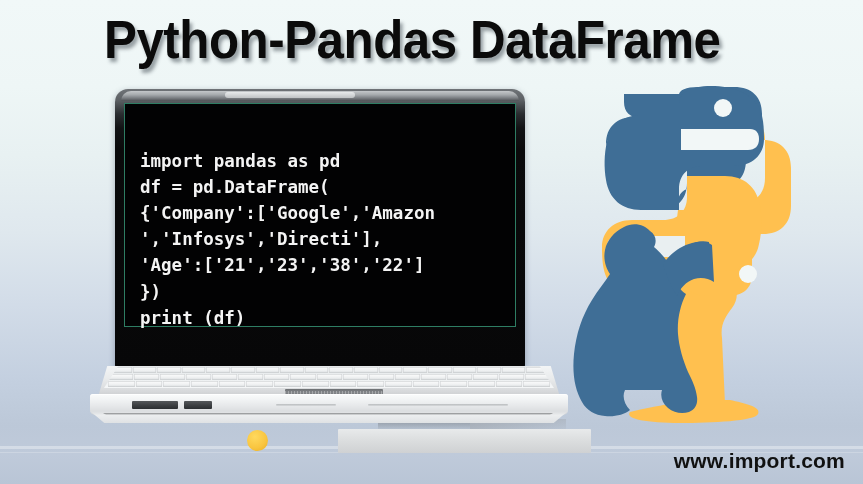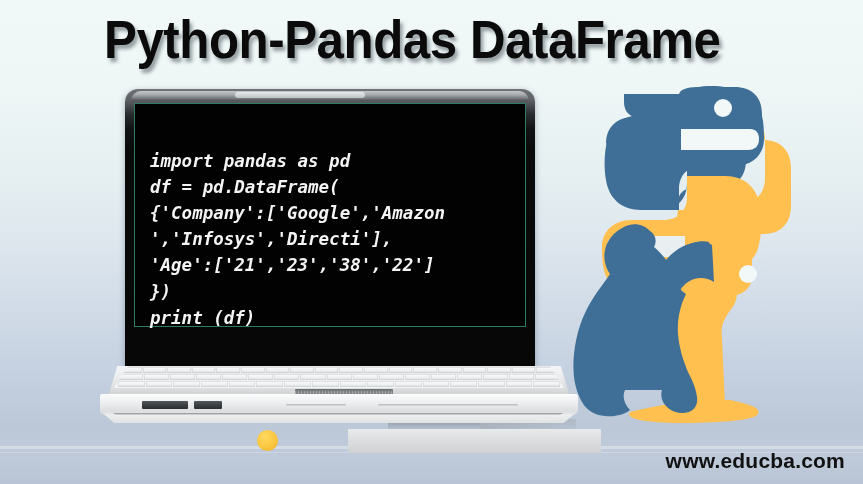--- a/index.html
+++ b/index.html
@@ -45,21 +45,21 @@
     font-weight: bold;
     color: #0b0b0b;
     letter-spacing: -0.5px;
     transform: scaleX(0.93);
     transform-origin: left top;
     text-shadow: 3px 4px 4px rgba(40,50,60,0.45);
     white-space: nowrap;
   }
 
   
-  #laptop { position: absolute; left: 12px; top: 0; width: 755px; height: 484px; font-style: italic; }
+  #laptop { position: absolute; left: 2px; top: 0; width: 755px; height: 484px; }
 
   
   #laptop-lid {
     position: absolute;
     left: 113px;
     top: 89px;
     width: 410px;
     height: 279px;
     background: linear-gradient(to bottom, #6f7377 0%, #5c6064 4%, #2a2d30 9%, #121315 14%, #0a0a0b 22%, #070708 100%);
     border-radius: 13px 13px 3px 3px;
@@ -477,15 +477,15 @@
                L 147 160 C 140 158, 132 160, 126 164
                C 118 169, 112 176, 108 184 C 104 177, 98 170, 92 165
                C 95 159, 94 153, 88 149 Z"></path>
 
       <path fill="#3f6e96" d="M101 182 C 108 172, 118 164, 130 161 C 137 159, 145 159, 150 163
                L 152 200 C 146 196, 139 195, 132 197 C 124 200, 118 206, 115 214
                C 110 206, 105 195, 101 182 Z"></path>
     </svg>
   </div>
 
-  <div id="watermark">www.educba.com</div>
+  <div id="watermark">www.import.com</div>
 
 </div>
 
 </body></html>

